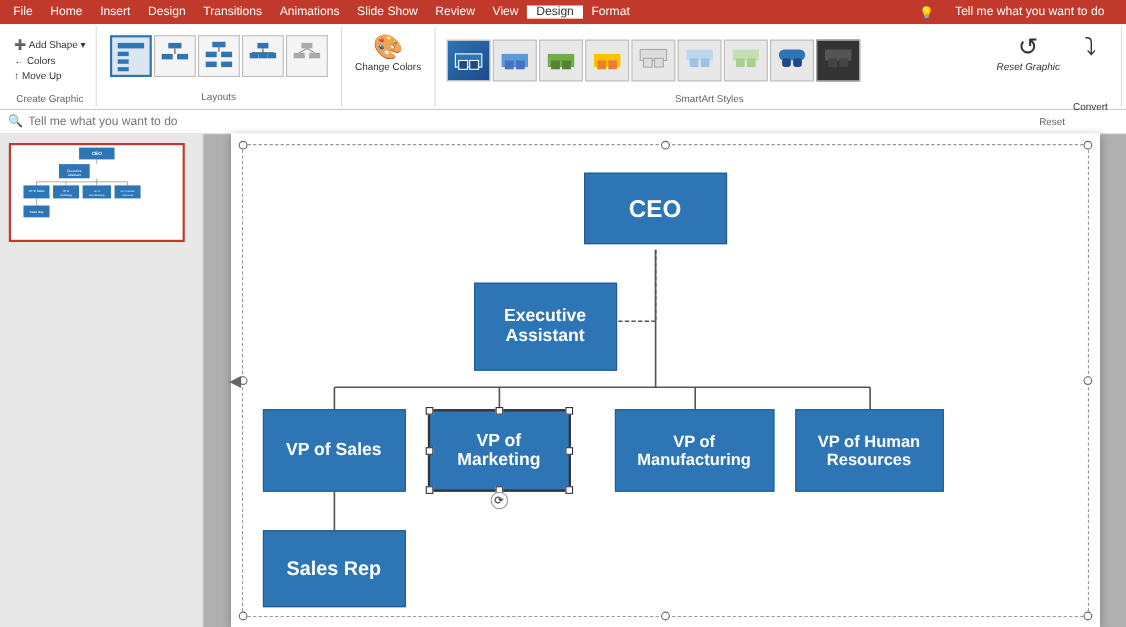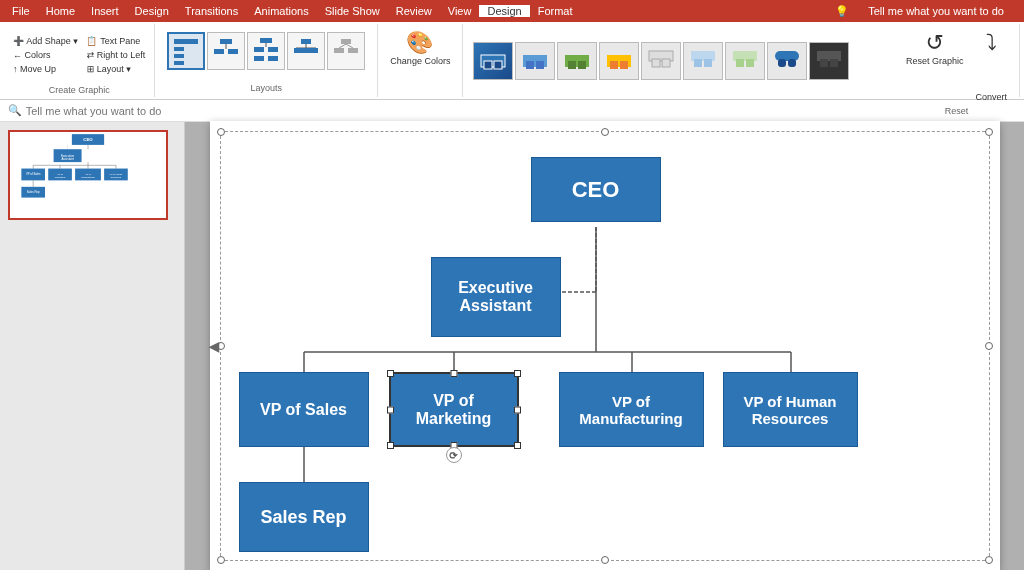--- a/index.html
+++ b/index.html
@@ -246,25 +246,20 @@
 
 <div class="ribbon">
 
   <div class="ribbon-section">
     <div class="ribbon-buttons">
       <div style="display:flex;flex-direction:column;gap:2px;">
         <span class="ribbon-btn">➕ Add Shape ▾</span>
         <span class="ribbon-btn">← Colors</span>
         <span class="ribbon-btn">↑ Move Up</span>
       </div>
-      <div style="display:flex;flex-direction:column;gap:2px;">
-        <span class="ribbon-btn">📋 Text Pane</span>
-        <span class="ribbon-btn">⇄ Right to Left</span>
-        <span class="ribbon-btn">⊞ Layout ▾</span>
-      </div>
     </div>
     <div class="ribbon-section-label">Create Graphic</div>
   </div>
 
   <div class="ribbon-section" style="padding:4px 8px;">
     <div class="layouts-section">
       <div class="layout-box active">
         <svg width="28" height="28" viewBox="0 0 28 28">
           <rect x="2" y="2" width="24" height="5" fill="#2e75b6"></rect>
           <rect x="2" y="10" width="10" height="4" fill="#2e75b6"></rect>
@@ -380,27 +375,28 @@
         </svg>
       </div>
       <div class="style-box" style="background:#333;">
         <svg width="28" height="28">
             <rect x="2" y="4" width="24" height="10" fill="#555"></rect>
             <rect x="5" y="12" width="8" height="8" fill="#444"></rect>
             <rect x="15" y="12" width="8" height="8" fill="#444"></rect>
           </svg>
       </div>
     </div>
+    <div class="ribbon-section-label">SmartArt Styles</div>
   </div>
 
   <div class="ribbon-section" style="padding:4px 8px;">
     <div style="display:flex;gap:4px;">
       <div class="ribbon-icon-btn">
         <span class="icon-large">↺</span>
-        <span style="font-size:9px;">Reset
+        <span style="font-size:9px;font-style:italic;">Reset
 Graphic</span>
       </div>
       <div class="ribbon-icon-btn">
         <span class="icon-large">⤵</span>
         <span style="font-size:9px;margin-top:36px;">Convert</span>
       </div>
     </div>
     <div class="ribbon-section-label">Reset</div>
   </div>
 </div>

